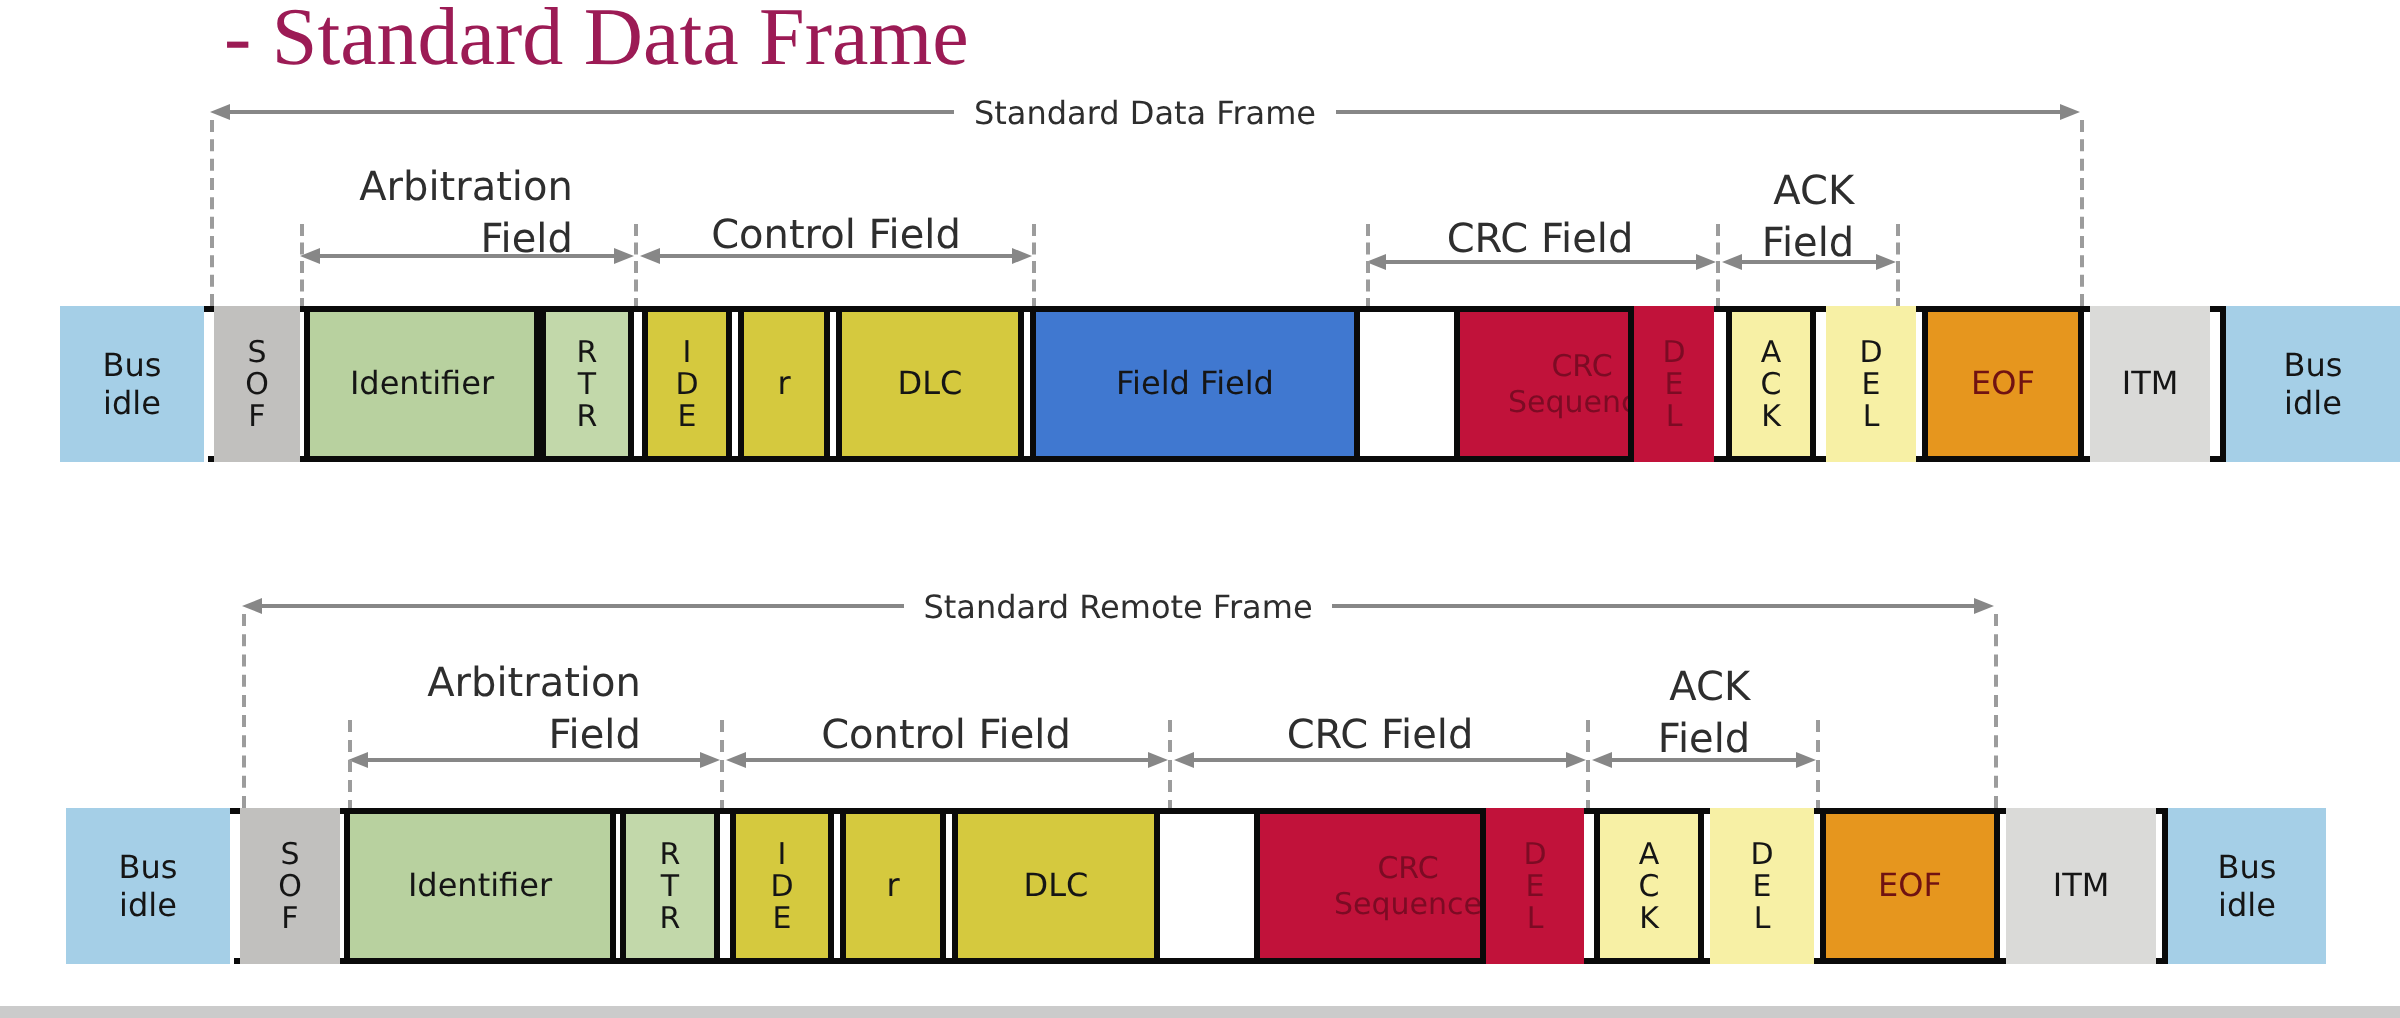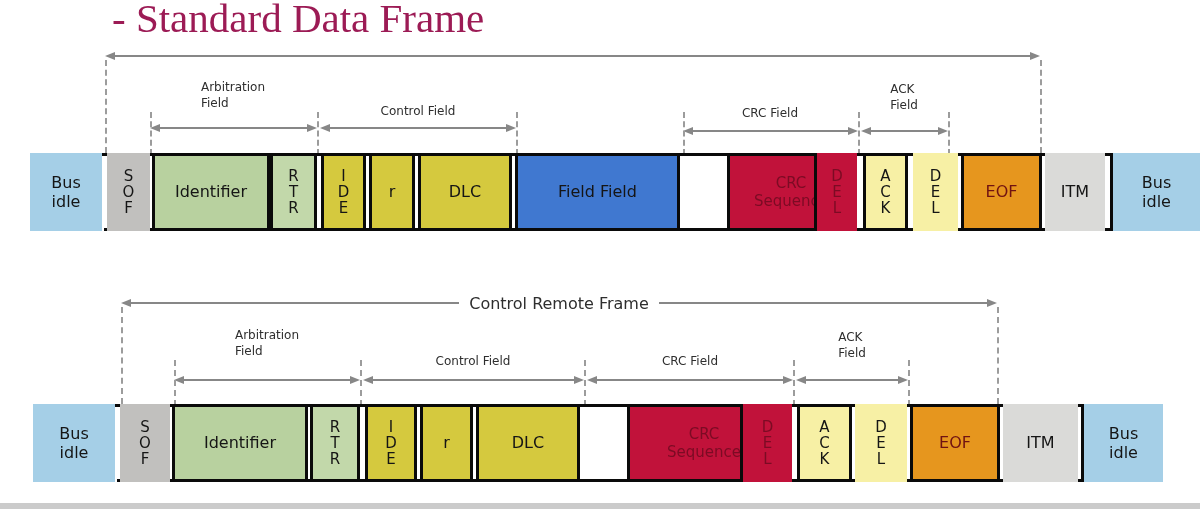--- a/index.html
+++ b/index.html
@@ -32,34 +32,35 @@
     border-top:4px solid transparent; border-bottom:4px solid transparent;
     border-right:10px solid #878787; }
   .dim-arrow .tri-r { width:0; height:0; flex:none;
     border-top:4px solid transparent; border-bottom:4px solid transparent;
     border-left:10px solid #878787; }
   .dim-arrow .arrow-text {
     flex:none; margin:0 10px; font-size:16px; color:#2e2e2e; white-space:nowrap;
   }
   .dim-label {
     position:absolute; transform:translateX(-50%);
-    font-size:12px; color:#2e2e2e; text-align:left;
+    font-size:20px; color:#2e2e2e; text-align:right;
     white-space:pre-line; line-height:1.3;
   }
   .bottom-strip { position:absolute; left:0; width:1200px; top:503px; height:6px; background:#cbcbcb; }
 </style>
 </head>
 <body>
 
 <div id="canvas">
   <div class="big-title" id="title-0">- Standard Data Frame</div>
   <div class="section-layer" id="section-0">
       <div class="dim-arrow" style="left: 105px; top: 51px; width: 935px;">
         <div class="tri-l"></div>
         <div class="line"></div>
+        <div class="arrow-text">Standard Data Frame</div>
         <div class="line"></div>
         <div class="tri-r"></div>
       </div>
       <div class="dash-v" style="left: 105px; top: 60px; height: 93px;"></div>
       <div class="dash-v" style="left: 1040px; top: 60px; height: 93px;"></div>
       <div class="dim-label" style="left: 233px; top: 80px;">Arbitration
 Field</div>
       <div class="dim-arrow" style="left: 150px; top: 123px; width: 167px;">
         <div class="tri-l"></div>
         <div class="line"></div>
@@ -120,21 +121,21 @@
 L</div>
       <div class="box b-all" style="left: 961px; top: 153px; width: 81px; height: 78px; background: rgb(230, 150, 30); color: rgb(112, 18, 18);">EOF</div>
       <div class="box" style="left: 1045px; top: 153px; width: 60px; height: 78px; background: rgb(218, 218, 216);">ITM</div>
       <div class="box b-left" style="left: 1110px; top: 153px; width: 90px; height: 78px; background: rgb(165, 207, 231);">Bus
 idle</div>
     </div>
   <div class="section-layer" id="section-1">
       <div class="dim-arrow" style="left: 121px; top: 298px; width: 876px;">
         <div class="tri-l"></div>
         <div class="line"></div>
-        <div class="arrow-text">Control Remote Frame</div>
+        <div class="arrow-text">Standard Remote Frame</div>
         <div class="line"></div>
         <div class="tri-r"></div>
       </div>
       <div class="dash-v" style="left: 121px; top: 307px; height: 97px;"></div>
       <div class="dash-v" style="left: 997px; top: 307px; height: 97px;"></div>
       <div class="dim-label" style="left: 267px; top: 328px;">Arbitration
 Field</div>
       <div class="dim-arrow" style="left: 174px; top: 375px; width: 186px;">
         <div class="tri-l"></div>
         <div class="line"></div>

